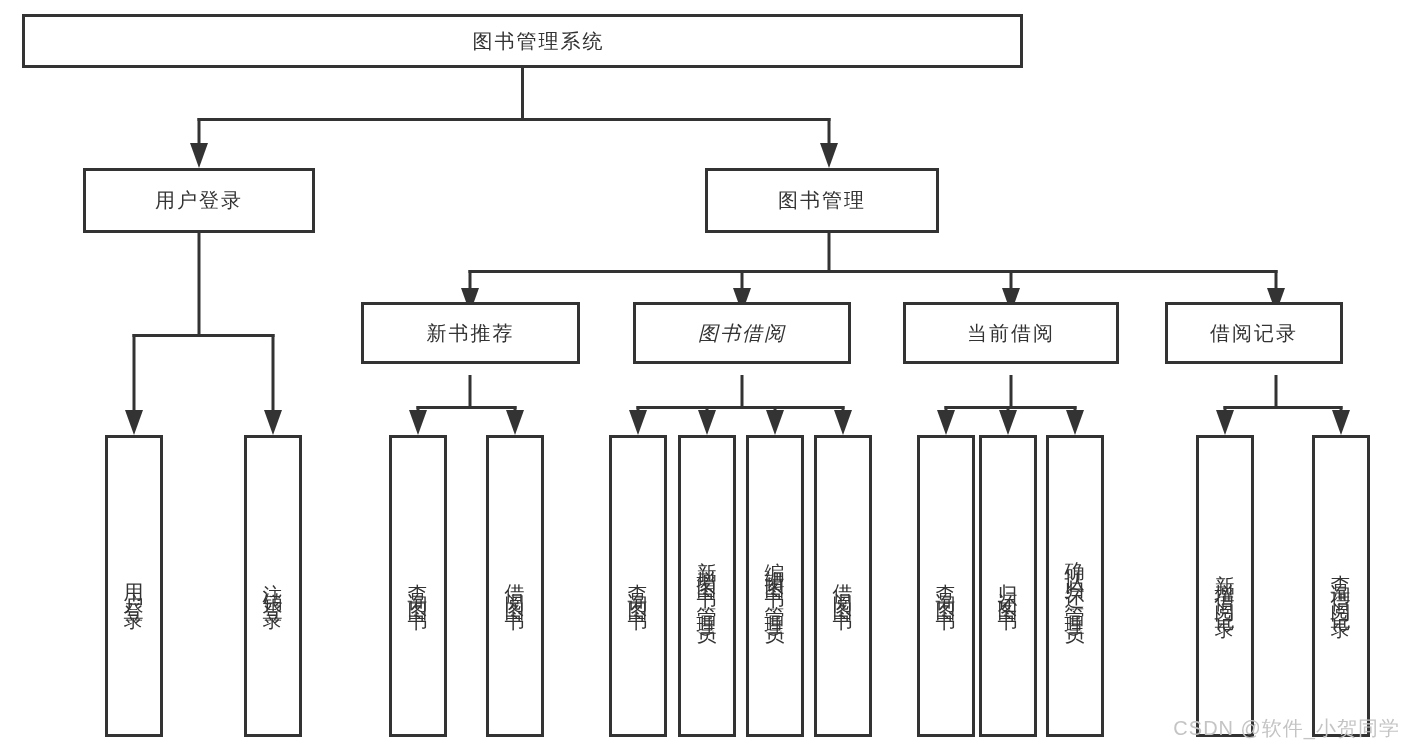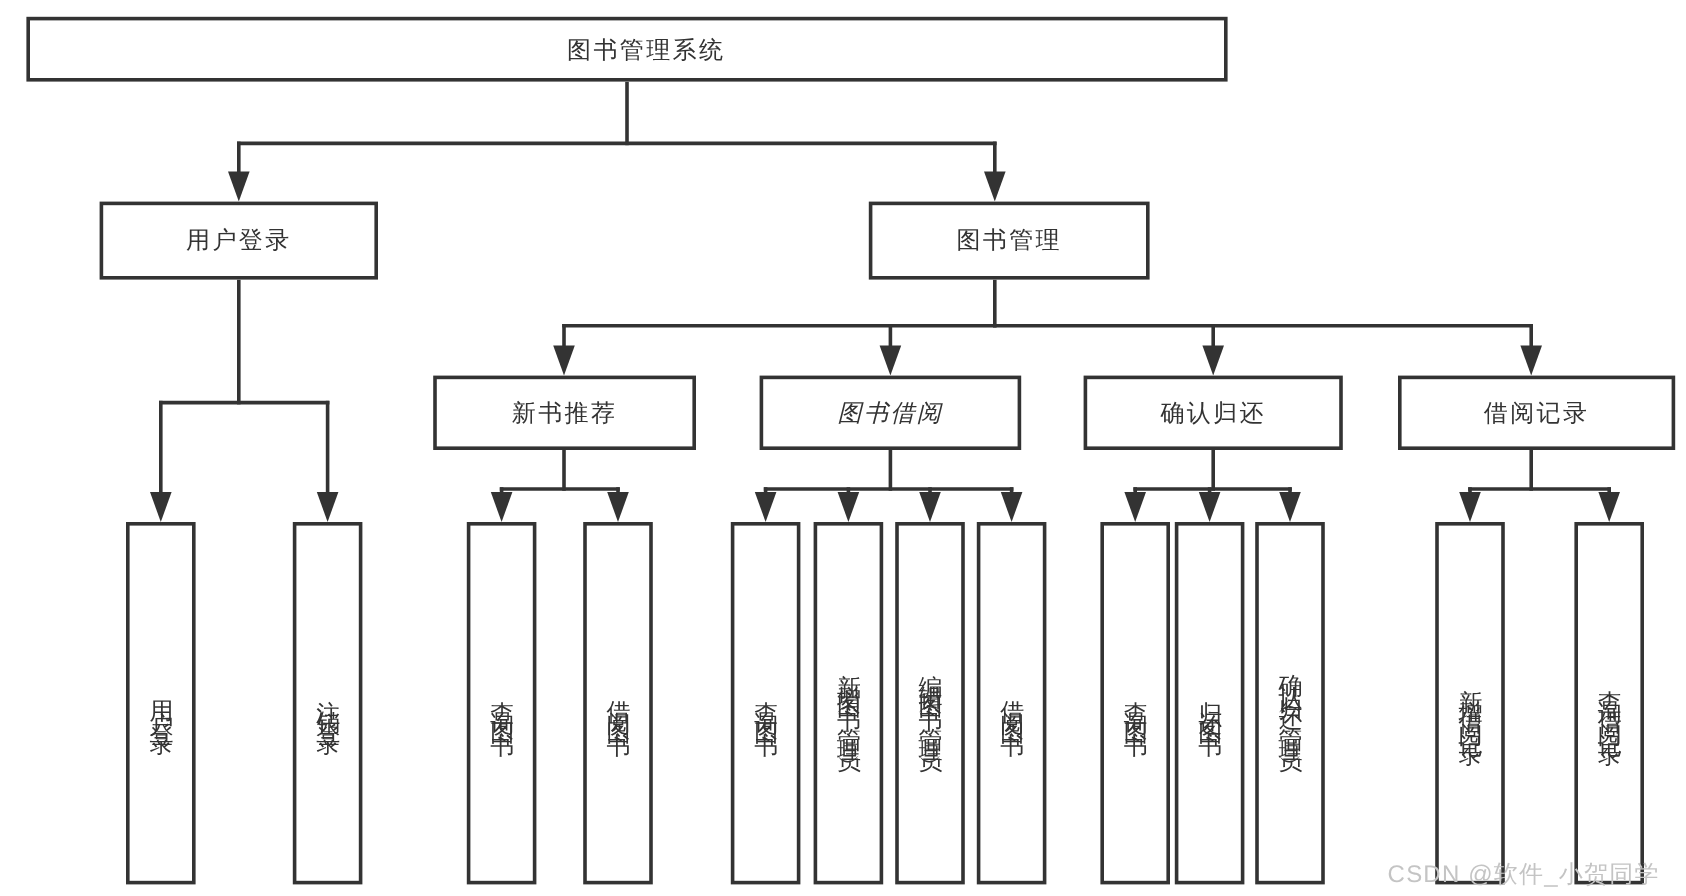--- a/index.html
+++ b/index.html
@@ -32,32 +32,32 @@
     background:var(--background);
     display:flex;
     align-items:center;
     justify-content:center;
     font-size:20px;
     letter-spacing:2px;
     color:var(--text);
     z-index:2;
   }
   .lvl2{top:168px;height:65px;}
-  .lvl3{top:313px;height:62px;}
+  .lvl3{top:302px;height:62px;}
   .col{top:435px;width:58px;height:302px;}
   .vtext{
     writing-mode:vertical-rl;
     text-orientation:mixed;
     letter-spacing:9px;
     font-size:20px;
     line-height:1;
   }
   .watermark{
     position:absolute;
-    right:22px;bottom:5px;
+    right:5px;bottom:5px;
     font-size:20px;
     letter-spacing:1px;
     color:var(--watermark);
     z-index:5;
     white-space:nowrap;
     margin-left:40px;
   }
 </style>
 </head>
 <body>
@@ -126,26 +126,26 @@
       <polygon points="999,410 1017,410 1008,435"></polygon>
       <polygon points="1066,410 1084,410 1075,435"></polygon>
       <polygon points="1216,410 1234,410 1225,435"></polygon>
       <polygon points="1332,410 1350,410 1341,435"></polygon>
     </g>
   </svg>
 
   <div class="node" style="left:22px;top:14px;width:1001px;height:54px;padding-left:32px;">图书管理系统</div>
 
   <div class="node lvl2" style="left:83px;width:232px;">用户登录</div>
-  <div class="node lvl2" style="left:724px;width:234px;">图书管理</div>
+  <div class="node lvl2" style="left:705px;width:234px;">图书管理</div>
 
   <div class="node lvl3" style="left:361px;width:219px;">新书推荐</div>
   <div class="node lvl3" style="left:633px;width:218px;font-style:italic;">图书借阅</div>
-  <div class="node lvl3" style="left:903px;width:216px;">确认归还</div>
-  <div class="node lvl3" style="left:1165px;width:231px;">借阅记录</div>
+  <div class="node lvl3" style="left:903px;width:216px;">当前借阅</div>
+  <div class="node lvl3" style="left:1165px;width:178px;">借阅记录</div>
 
   <div class="node col" style="left:105px;">
     <span class="vtext">用户登录</span>
   </div>
   <div class="node col" style="left:244px;">
     <span class="vtext">注销登录</span>
   </div>
 
   <div class="node col" style="left:389px;">
     <span class="vtext">查询图书</span>

